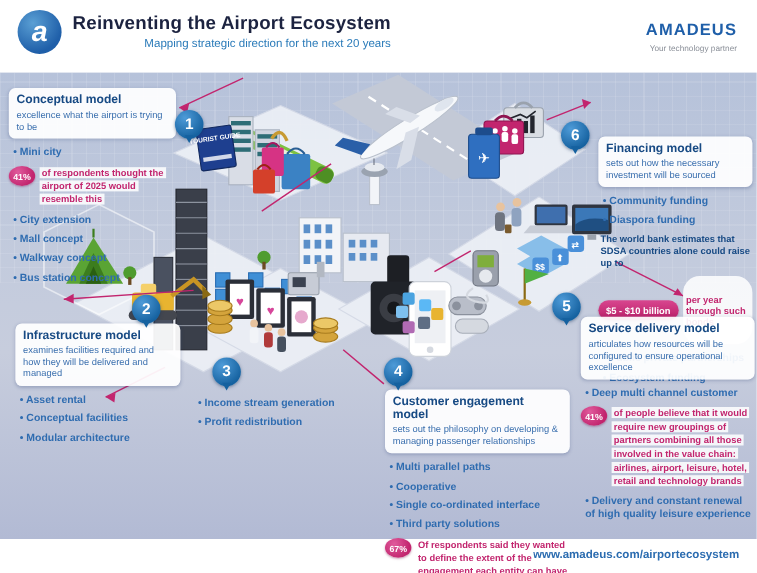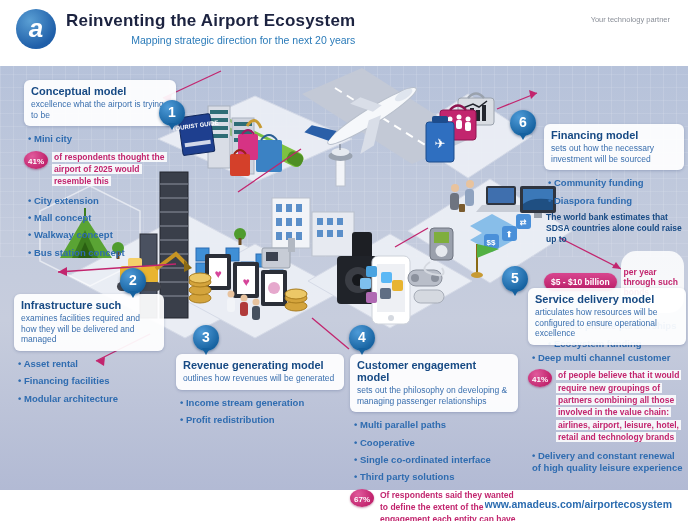--- a/index.html
+++ b/index.html
@@ -42,21 +42,21 @@
     box-shadow:0 1px 2px rgba(120,10,70,.4); }
   .stat-text { font-size:8.5px; font-weight:bold; color:#c2256e; line-height:1.45; }
   .stat-text span.hl { background:rgba(255,255,255,.85); padding:0 2px; box-decoration-break:clone; }
   .note { font-size:8.5px; font-weight:bold; color:#174a84; line-height:1.3; margin:2px 0 6px 2px; }
   .pill-row { display:flex; align-items:center; margin:2px 0 7px 0; }
   .pill { background:linear-gradient(180deg,#d8468f,#b91d66); color:#fff; font-size:8.5px; font-weight:bold;
     border-radius:9px; padding:4px 7px; white-space:nowrap; box-shadow:0 1px 2px rgba(120,10,70,.4); }
   .pill-text { font-size:8.5px; font-weight:bold; color:#c2256e; background:rgba(255,255,255,.85);
     padding:16px 3px; margin-left:4px;border-radius:15px; }
 
-  #m-conceptual   { left:24px;  top:14px;  width:152px; }
+  #m-conceptual   { left:8px;  top:14px;  width:152px; }
   #m-infrastructure{ left:14px; top:228px; width:150px; }
   #m-revenue      { left:176px; top:288px; width:168px; }
   #m-customer     { left:350px; top:288px; width:168px; }
   #m-financing    { left:544px; top:20px;  width:140px;margin-top:38px; }
   #m-service      { left:528px; top:222px; width:158px; }
 
   
   .marker { position:absolute; width:26px; height:26px; z-index:6; }
   .marker .bubble { width:26px; height:26px; border-radius:50%;
     background:radial-gradient(circle at 35% 28%, #4e9bd8, #15619f 75%);
@@ -73,20 +73,21 @@
 </head>
 <body>
 
 <div class="header">
   <div class="logo-circle">a</div>
   <div class="title-wrap">
     <div class="main-title">Reinventing the Airport Ecosystem</div>
     <div class="sub-title">Mapping strategic direction for the next 20 years</div>
   </div>
   <div class="brand-wrap">
+    <div class="brand">amadeus</div>
     <div class="brand-tag">Your technology partner</div>
   </div>
 </div>
 
 <div class="canvas">
 
   <svg class="scene" viewBox="0 0 688 424">
 
     <g fill="#eef1f7" stroke="#d7dce8" stroke-width="1" opacity=".9">
       <polygon points="255,30 352,73 255,116 158,73"></polygon>
@@ -405,35 +406,31 @@
     <ul>
       <li>City extension</li>
       <li>Mall concept</li>
       <li>Walkway concept</li>
       <li>Bus station concept</li>
     </ul>
   </div>
 
   <div class="model" id="m-infrastructure">
     <div class="model-head">
-      <h3>Infrastructure such</h3>
+      <h3>Infrastructure model</h3>
       <p>examines facilities required and how they will be delivered and managed</p>
     </div>
     <ul>
       <li>Asset rental</li>
-      <li>Financing facilities</li>
+      <li>Conceptual facilities</li>
       <li>Modular architecture</li>
     </ul>
   </div>
 
   <div class="model" id="m-revenue">
-    <div class="model-head">
-      <h3>Revenue generating model</h3>
-      <p>outlines how revenues will be generated</p>
-    </div>
     <ul>
       <li>Income stream generation</li>
       <li>Profit redistribution</li>
     </ul>
   </div>
 
   <div class="model" id="m-customer">
     <div class="model-head">
       <h3>Customer engagement model</h3>
       <p>sets out the philosophy on developing &amp; managing passenger relationships</p>

